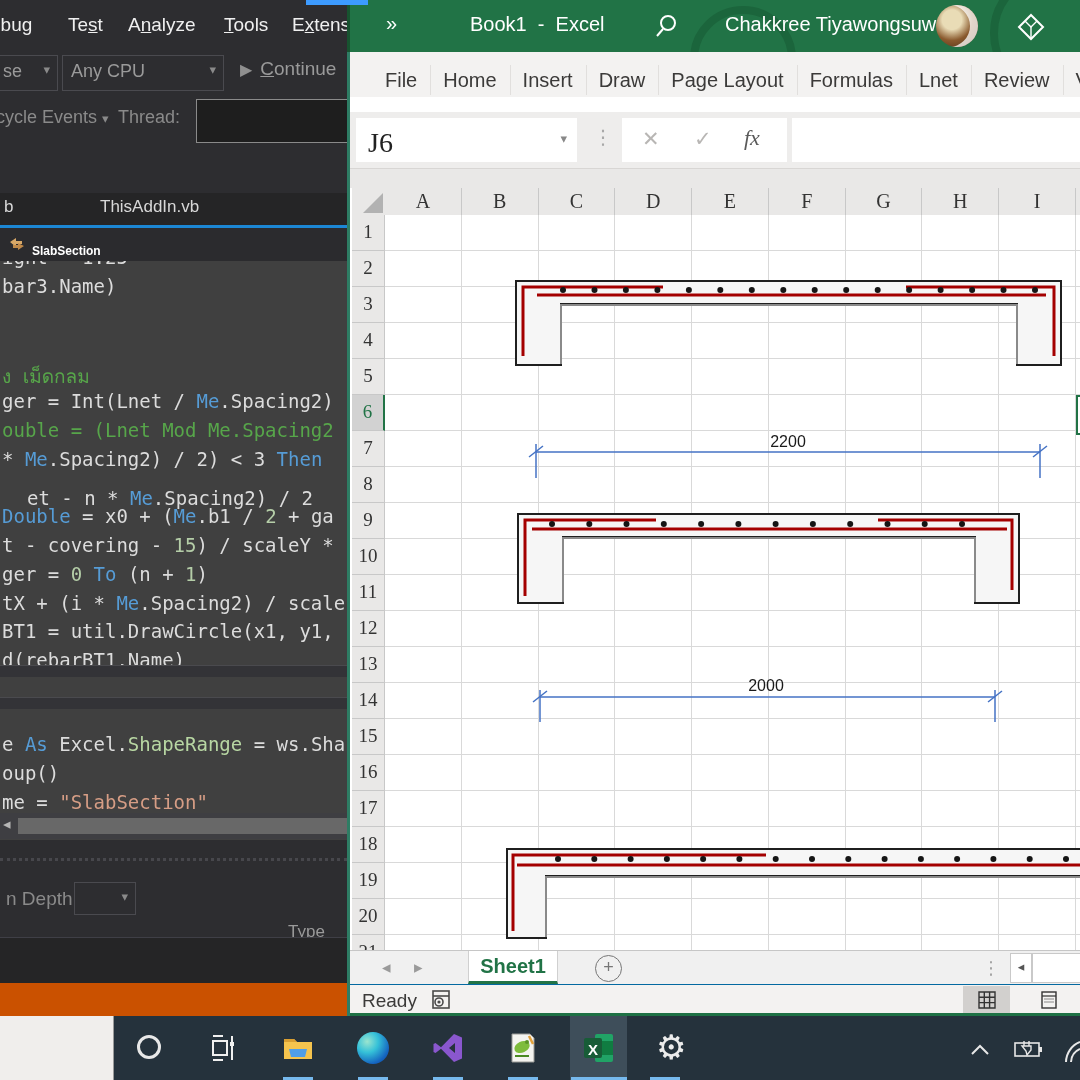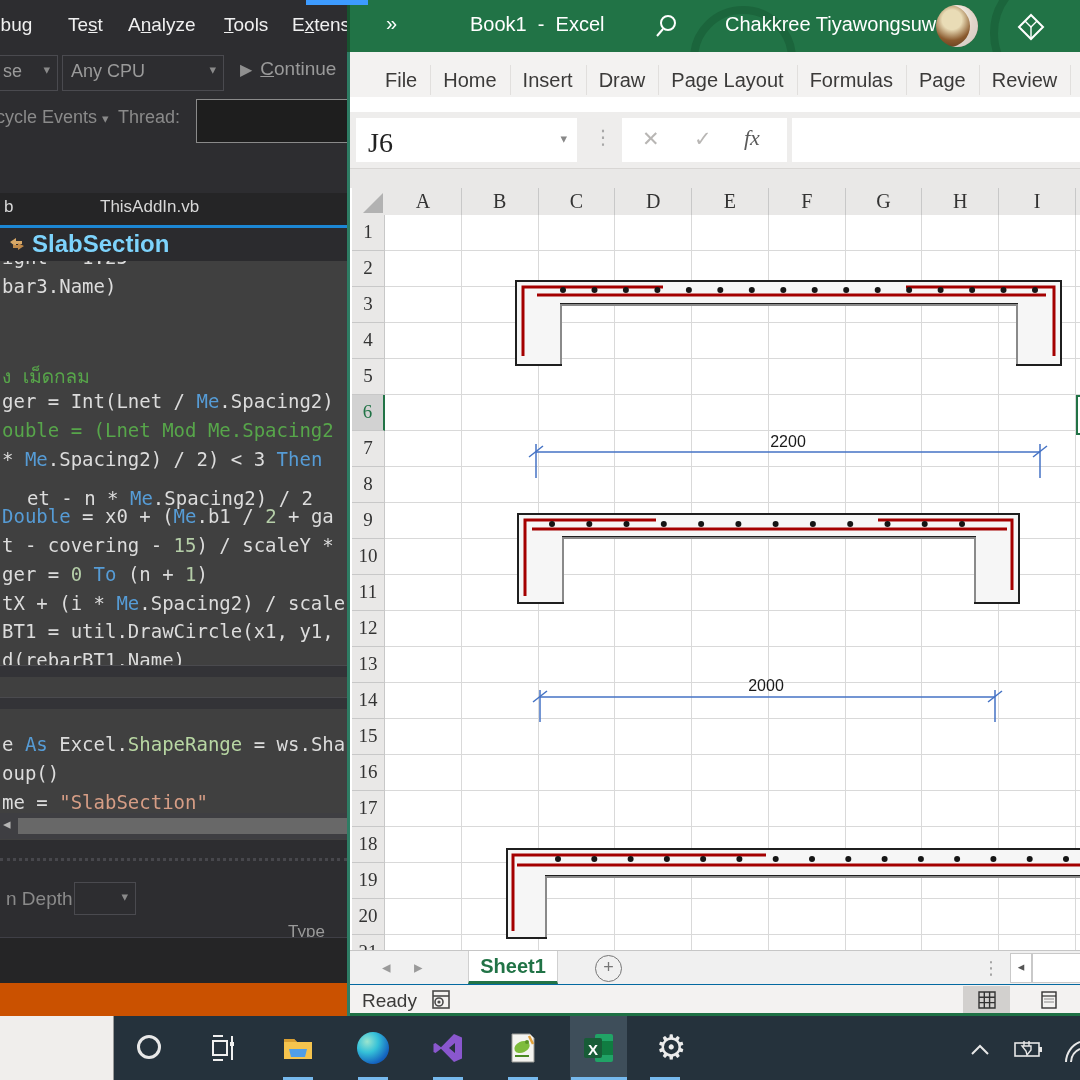--- a/index.html
+++ b/index.html
@@ -10,21 +10,21 @@
   #vs{position:absolute;left:0;top:0;width:347px;height:983px;background:#2d2d30;overflow:hidden}
   .vsmenu-item{position:absolute;top:14px;font-size:19px;color:#f0f0f0;white-space:pre}
   .vsmenu-item u{text-decoration:underline}
   .combo{position:absolute;border:1px solid #4a4a4f;color:#9a9a9a;font-size:18px;background:#2d2d30}
   .combo .caret{position:absolute;right:7px;top:6px;color:#8a8a8a;font-size:13px}
   .dimtxt{color:#8a8a8a;font-size:18px}
   #vs-tabbar{position:absolute;left:0;top:193px;width:347px;height:32px;background:#252526}
   .vstab{position:absolute;top:4px;font-size:17px;color:#d8d8d8;white-space:pre}
   #tab-underline{position:absolute;left:0;top:225px;width:347px;height:3px;background:#1c87d4}
   #crumb{position:absolute;left:0;top:228px;width:347px;height:33px;background:#2b2b2e}
-  #crumb .lbl{position:absolute;left:32px;top:2px;font-size:24px;font-weight:bold;color:#7dd3fc}
+  #crumb .lbl{position:absolute;left:32px;top:16px;font-size:12px;font-weight:bold;color:#ffffff}
   #codearea{position:absolute;left:0;top:261px;width:347px;height:924px;background:#404040;overflow:hidden}
   .cl{position:absolute;left:2px;white-space:pre;font-family:"DejaVu Sans Mono",monospace;font-size:19px}
   .c-w{color:#dcdcdc}.c-k{color:#569cd6}.c-n{color:#b5cea8}.c-c{color:#57a64a}.c-ty{color:#b8d7a3}.c-s{color:#d69d85}
   .splitter{position:absolute;left:0;width:347px;height:11px;background:#333337;border-top:1px solid #4a4a4e}
   #hscroll{position:absolute;left:0;top:552px;width:347px;height:26px;background:#3e3e42}
   #hscroll .thumb{position:absolute;left:18px;top:5px;width:329px;height:16px;background:#686868}
   #hscroll .arr{position:absolute;left:3px;top:2px;color:#b5b5b5;font-size:15px}
   #vs-bottom{position:absolute;left:0;top:579px;width:347px;height:143px;background:#2d2d30}
   #grip{position:absolute;left:0;top:18px;width:347px;border-top:3px dotted #47474c}
   #vs-orange{position:absolute;left:0;top:983px;width:350px;height:33px;background:#ca5100}
@@ -180,21 +180,21 @@
     </svg>
   </div>
 
   <div id="ribbon">
       <div class="rtab">File</div>
       <div class="rtab">Home</div>
       <div class="rtab">Insert</div>
       <div class="rtab">Draw</div>
       <div class="rtab">Page Layout</div>
       <div class="rtab">Formulas</div>
-      <div class="rtab">Page</div>
+      <div class="rtab">Lnet</div>
       <div class="rtab">Review</div>
       <div class="rtab">View</div>
     </div>
   <div id="ribbon-band"></div>
 
   <div id="frow">
     <div class="whitebox" style="left:6px;top:6px;width:221px;height:44px">
       <span class="abs" style="left:12px;top:9px;font-family:'Liberation Serif',serif;font-size:28px;color:#222">J6</span>
       <span class="abs" style="right:10px;top:13px;color:#888;font-size:13px">▾</span>
     </div>

